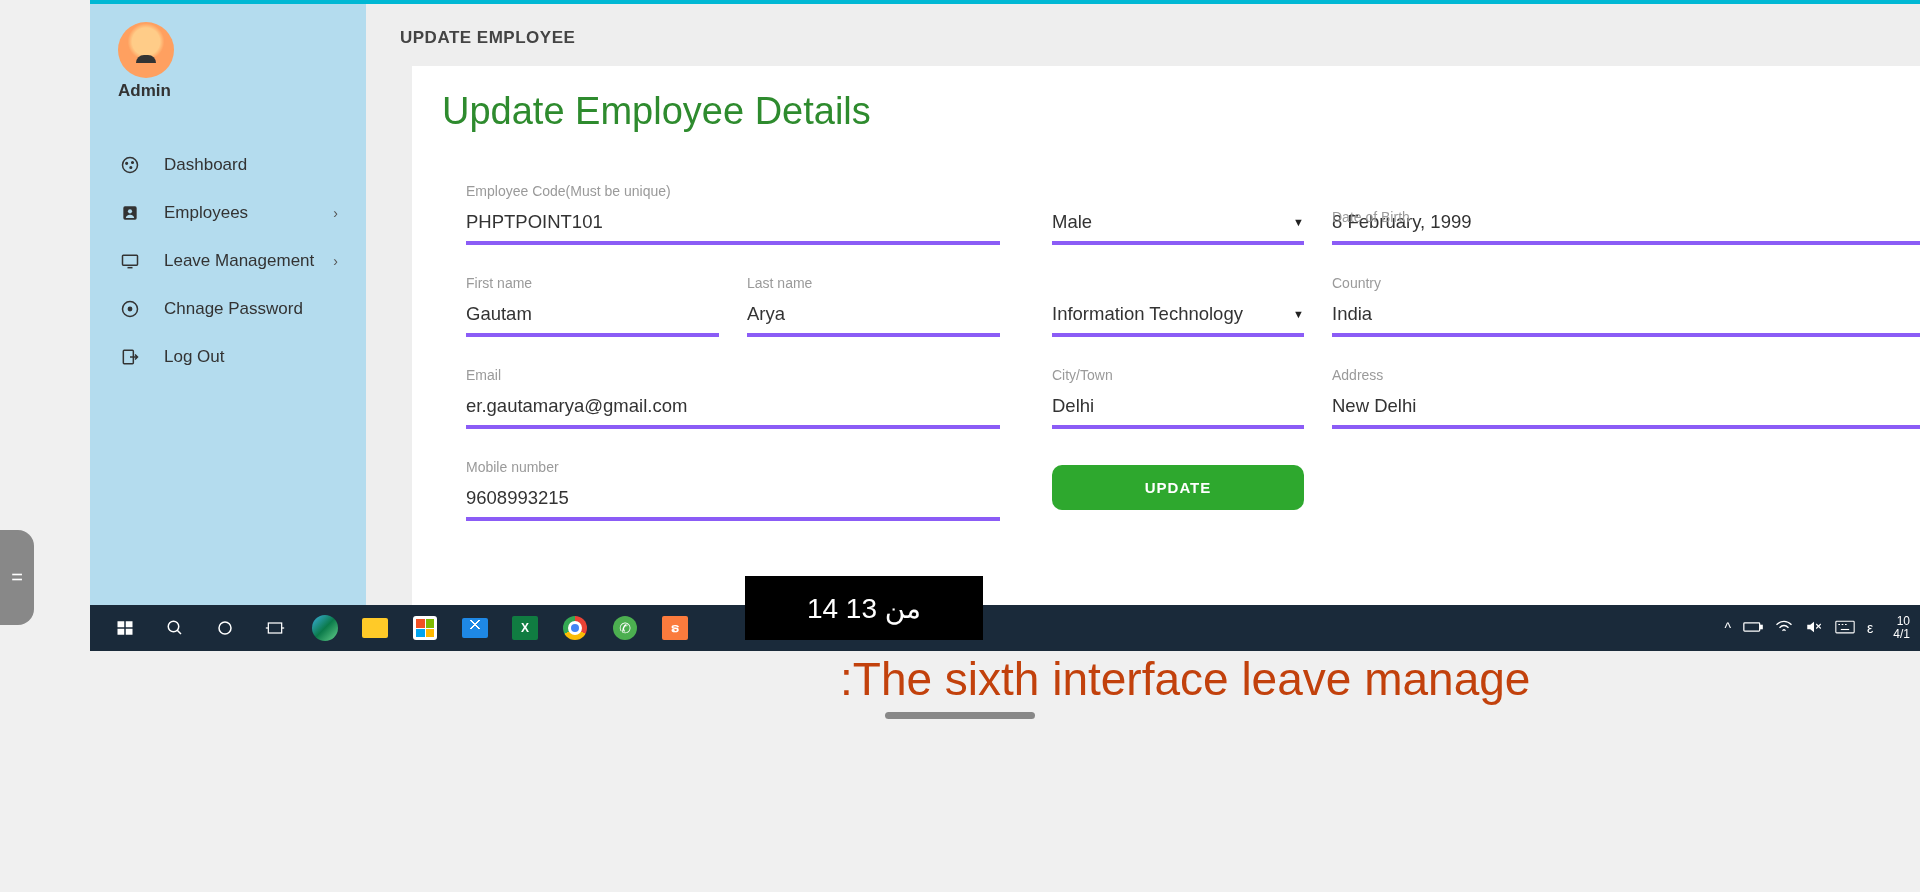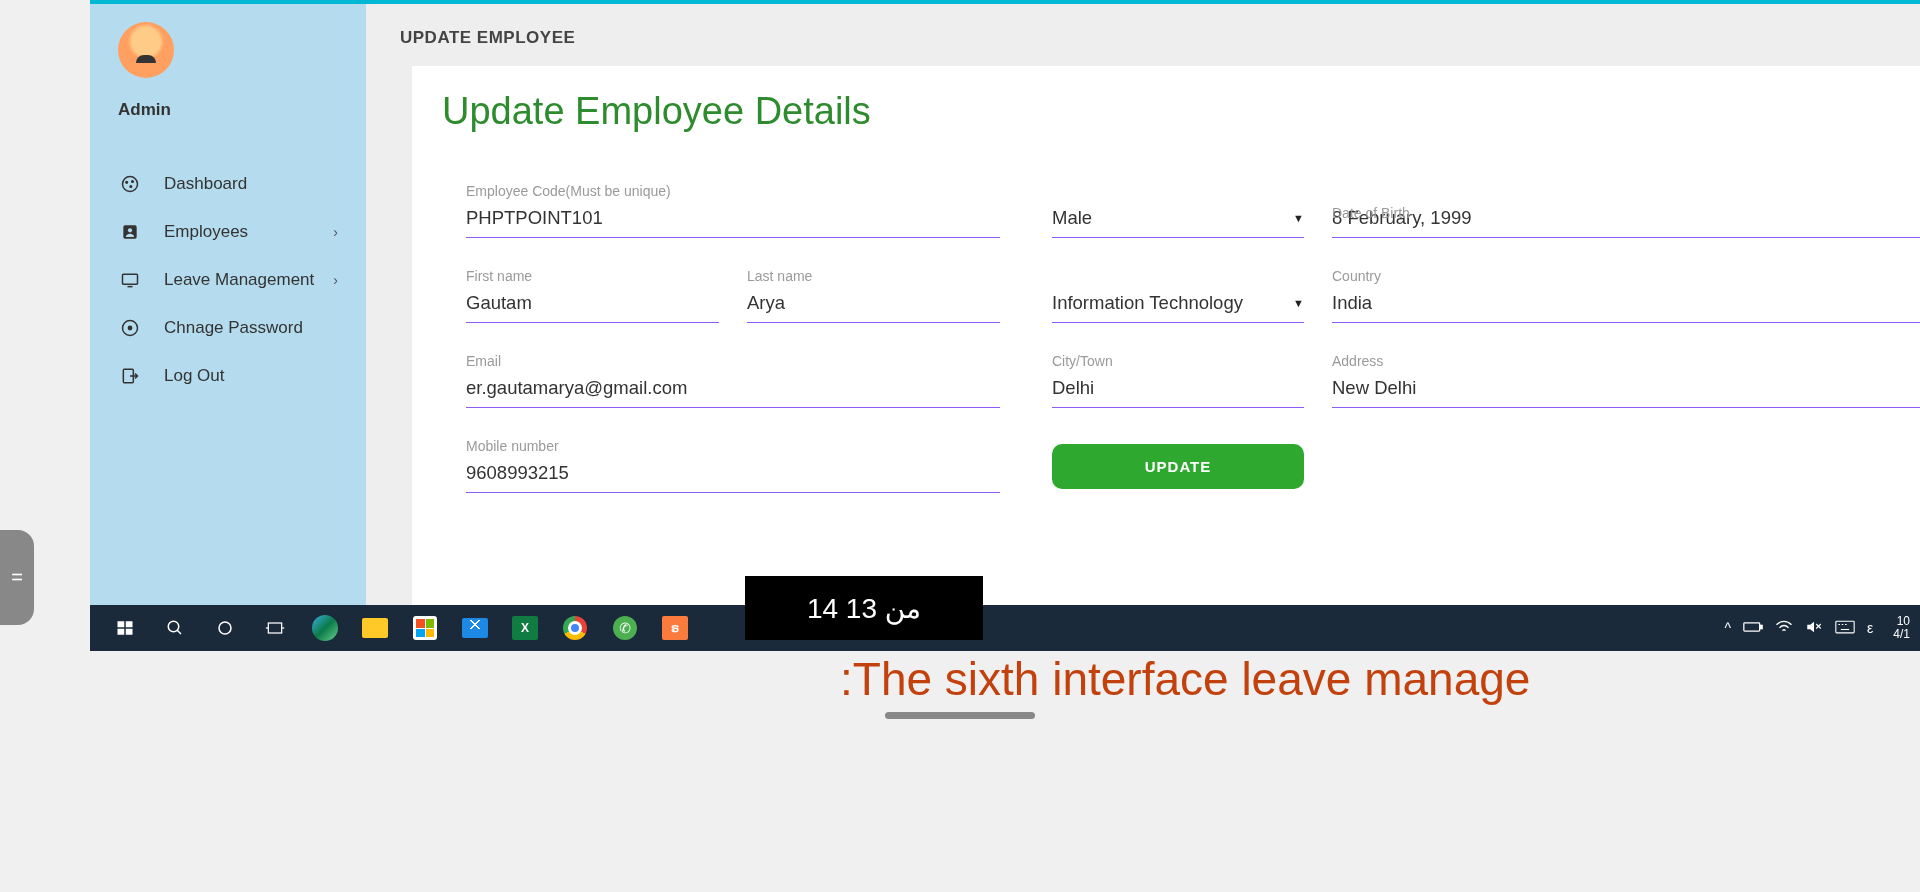--- a/index.html
+++ b/index.html
@@ -3,38 +3,38 @@
   <meta charset="utf-8">
   <style>
     * { margin: 0; padding: 0; box-sizing: border-box; font-family: 'Segoe UI', Arial, sans-serif; }
     body { background: #f0f0f0; width: 1920px; height: 892px; overflow: hidden; position: relative; }
     
     .app-window { position: absolute; left: 90px; top: 0; right: 0; height: 605px; display: flex; background: #eee; border-top: 4px solid #00b8d4; }
     
     .sidebar { width: 276px; background: #b4dcee; padding: 18px 0 0 0; }
     .avatar { width: 56px; height: 56px; border-radius: 50%; margin-left: 28px; background: #ffd699 radial-gradient(circle at 50% 35%, #ffcc88 30%, #ffa060 40%); display: flex; align-items: center; justify-content: center; font-size: 30px; position: relative; overflow: hidden; }
     .avatar::after { content:''; position:absolute; width:20px; height:8px; background:#333; border-radius:10px 10px 0 0; top:33px; }
-    .avatar-label { margin-left: 28px; margin-top: 22px; font-weight: 700; font-size: 17px; color: #333; margin-bottom: 40px; }
+    .avatar-label { margin-left: 28px; margin-top: 3px; font-weight: 700; font-size: 17px; color: #333; margin-bottom: 40px; }
     .nav-item { display: flex; align-items: center; padding: 12px 28px; font-size: 17px; color: #333; cursor: pointer; }
     .nav-item .icon { width: 24px; height: 24px; margin-right: 22px; display: flex; align-items: center; justify-content: center; }
     .nav-item .chevron { margin-left: auto; font-size: 14px; color: #555; }
     
     .main { flex: 1; display: flex; flex-direction: column; background: #eee; justify-content: center; }
     .page-header { padding: 24px 34px 18px; font-size: 17px; font-weight: 700; color: #444; letter-spacing: 0.5px; }
     .card { background: #fff; margin-left: 46px; padding: 24px 0 30px 4px; flex: 1; }
     .card-title { font-size: 38px; font-weight: 500; color: #2e8b2e; margin-left: 26px; margin-bottom: 50px; }
     
     .form-grid { display: flex; gap: 52px; padding-left: 50px; }
     .col-left { width: 534px; }
     .col-right { flex: 1; display: flex; gap: 28px; }
     .rcol { display: flex; flex-direction: column; }
     
     .field { margin-bottom: 30px; }
     .field-label { font-size: 14px; color: #9a9a9a; margin-bottom: 4px; display: block; }
-    .field-value { font-size: 18.5px; color: #333; padding: 4px 0 8px 0; border-bottom: 1px solid #8b5cf6; width: 100%; display: flex; align-items: center; }
+    .field-value { font-size: 18.5px; color: #333; padding: 4px 0 8px 0; border-bottom: 4px solid #8b5cf6; width: 100%; display: flex; align-items: center; margin-top: 8px; }
     .field-value .arrow { margin-left: auto; font-size: 11px; color: #222; }
     .two-col { display: flex; gap: 28px; }
     .two-col > div { flex: 1; }
     
     .update-btn { margin-top: 6px; background: #2ea82e; color: #fff; border: none; padding: 14px 34px; font-size: 15px; font-weight: 600; letter-spacing: 1px; cursor: pointer; border-radius: 10px; }
     
     .grey-tab { position: absolute; left: 0; top: 530px; width: 34px; height: 95px; background: #888; border-radius: 0 16px 16px 0; display:flex; align-items:center; justify-content:center; }
     .grey-tab span { color:#fff; font-size:20px; }
     
     .taskbar { position: absolute; left: 90px; right: 0; top: 605px; height: 46px; background: #1a2a3a; display: flex; align-items: center; padding: 0 10px; }

